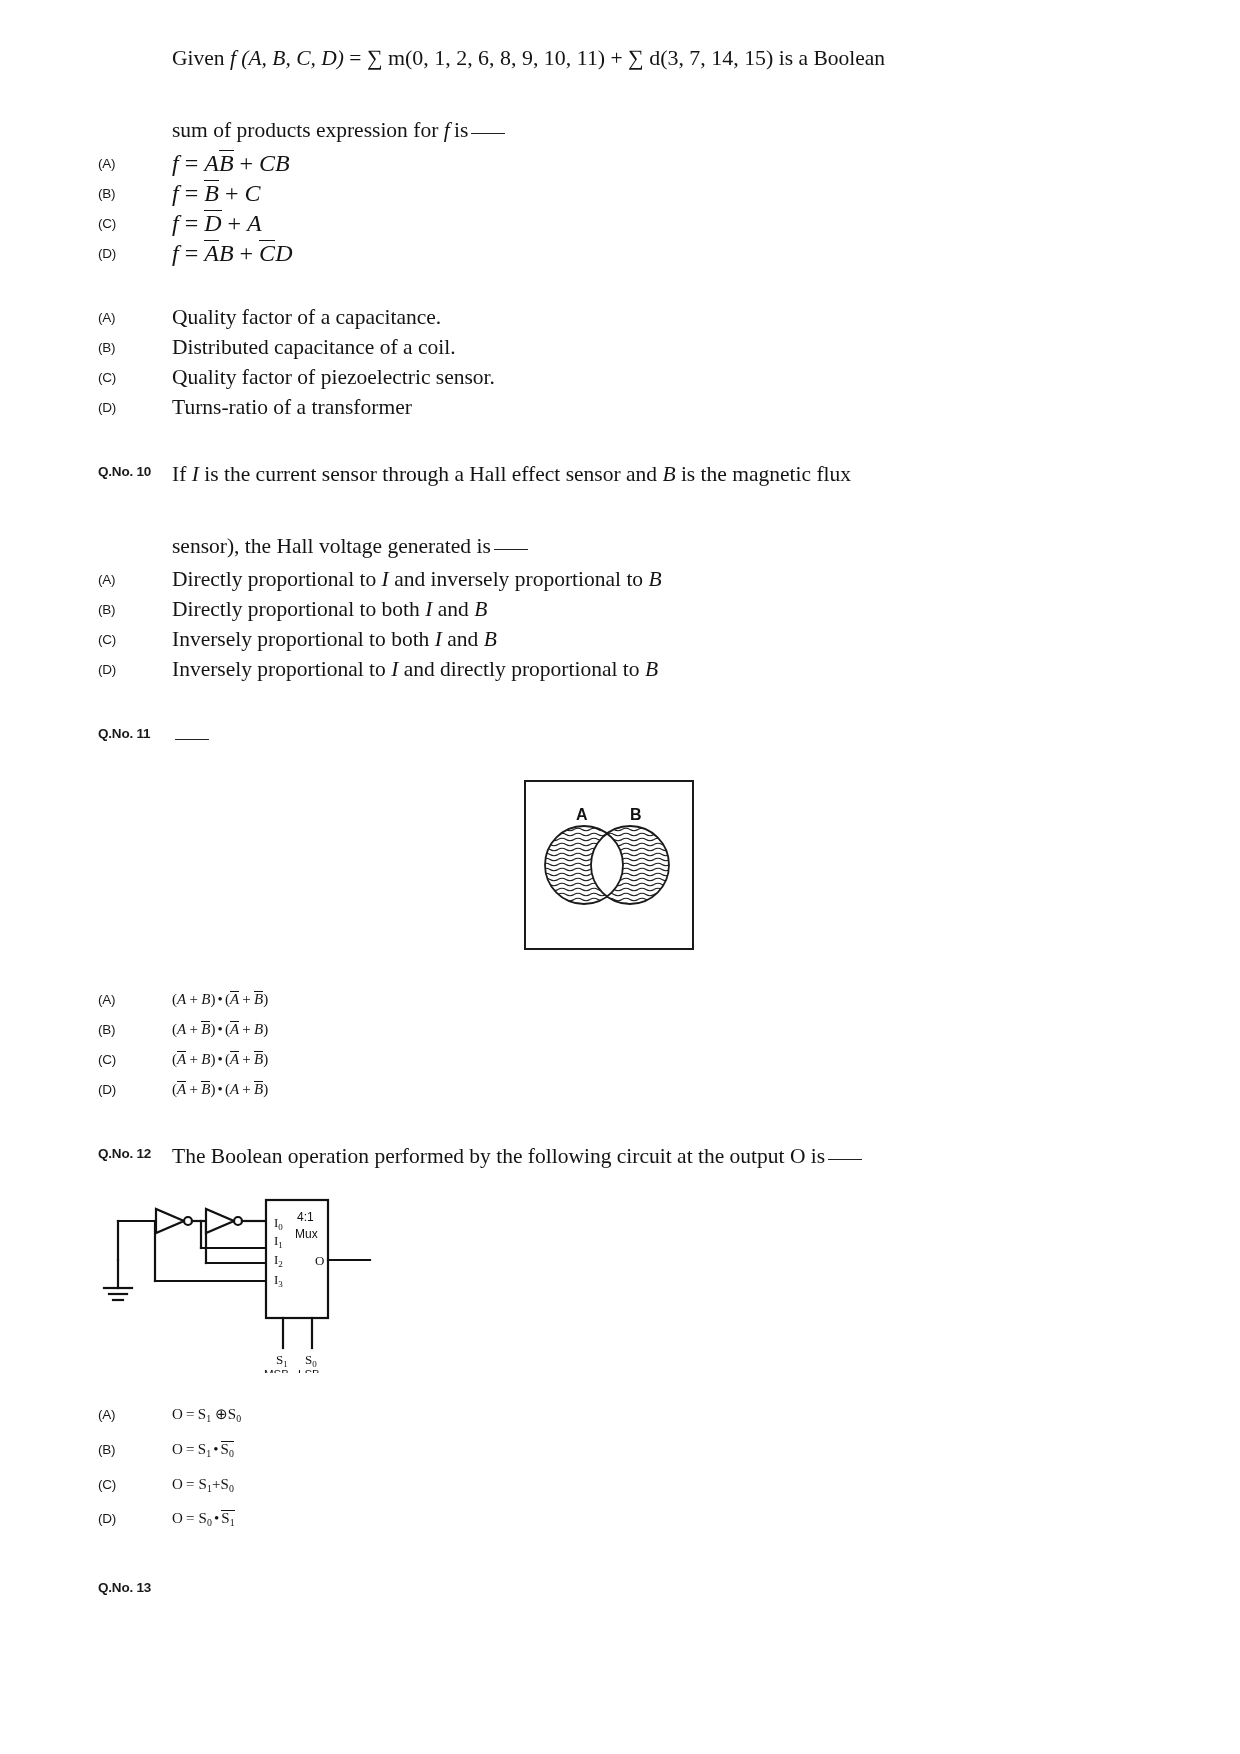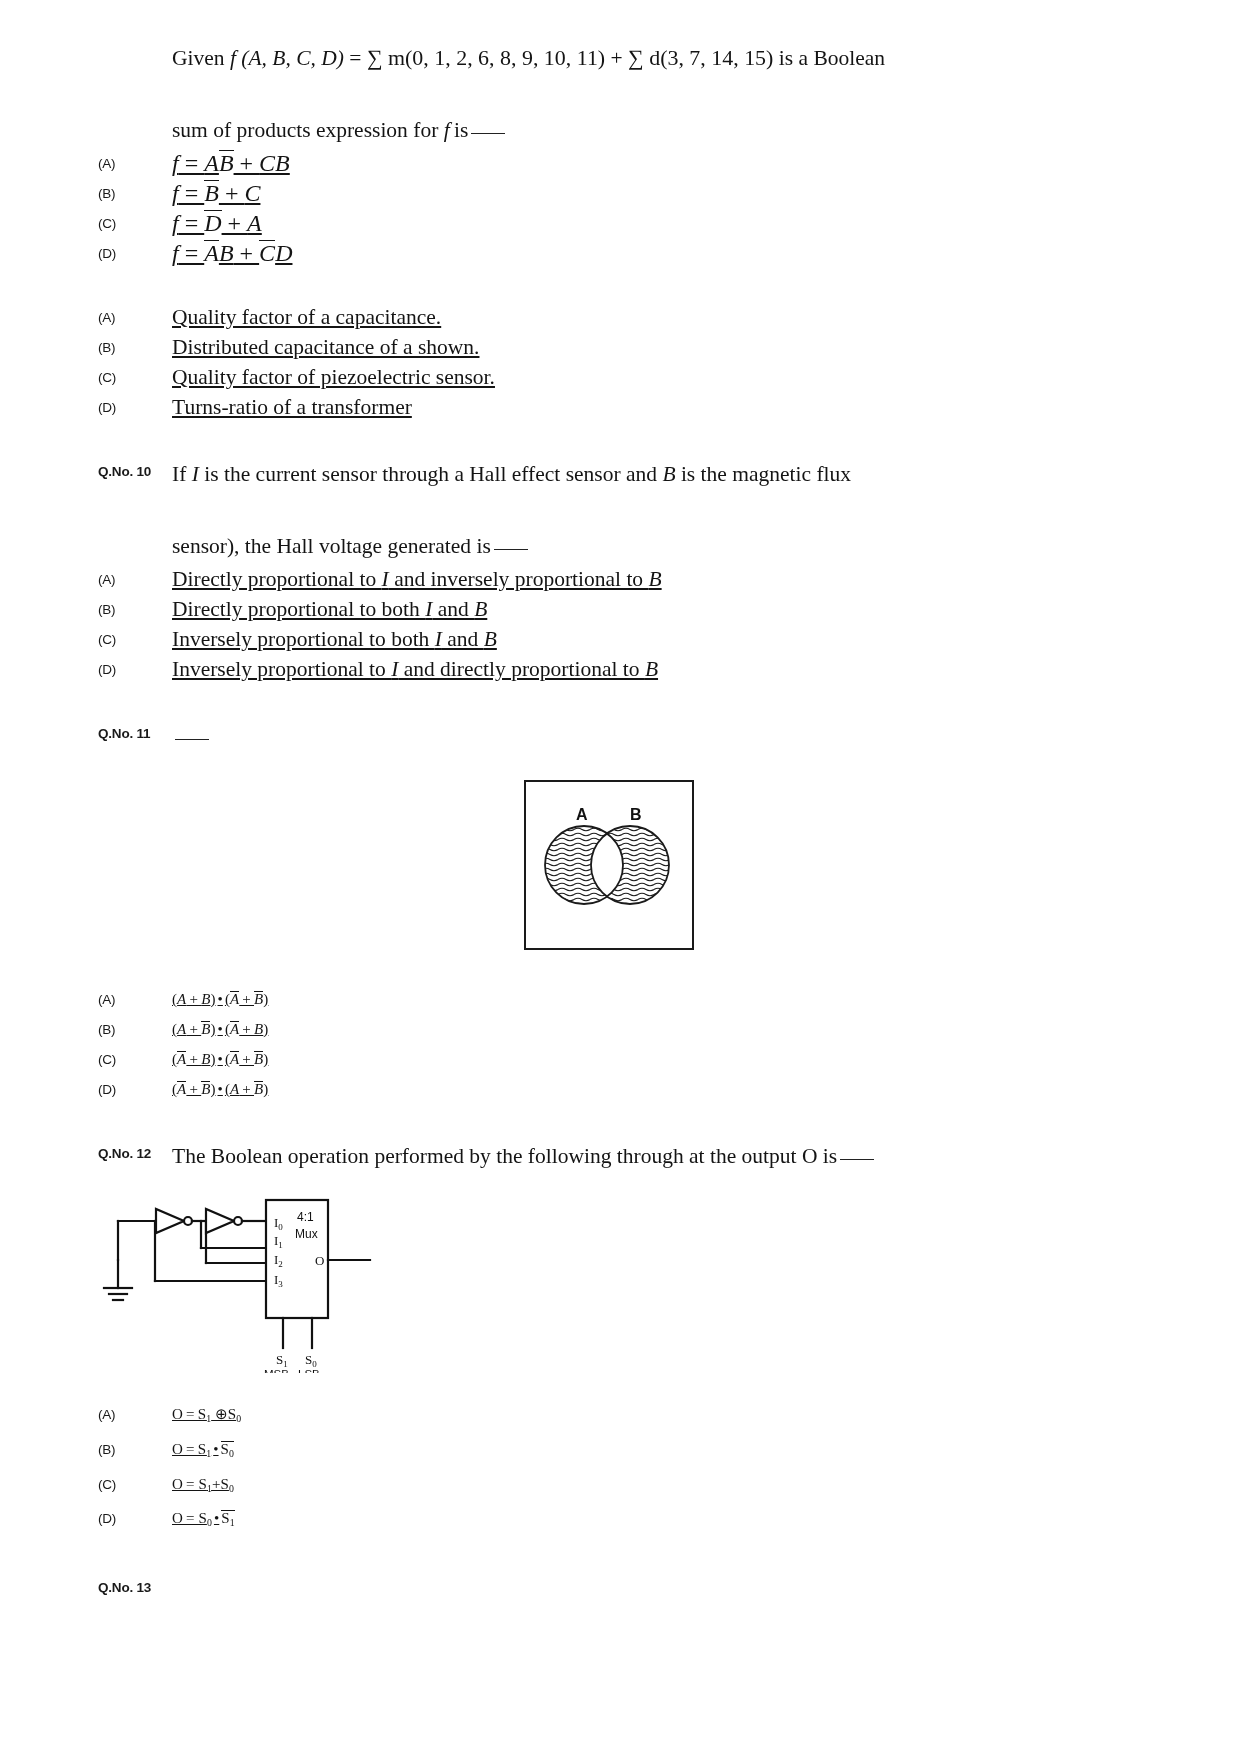--- a/index.html
+++ b/index.html
@@ -44,21 +44,20 @@
     font-size: 13.5px;
   }
   .body-col {
     flex: 1 1 auto;
     font-size: 21.5px;
     line-height: 36px;
     color: #141414;
   }
   .option-row .body-col {
     line-height: 30px;
-    text-decoration: underline;
   }
   .stem {
     text-align: left;
   }
   .gap-sm { height: 14px; }
   .gap-md { height: 26px; }
   .gap-lg { height: 34px; }
 
   
   .mi { font-style: italic; }
@@ -155,21 +154,21 @@
 
   <div class="gap-lg"></div>
 
 
   <div class="qrow option-row">
     <div class="label-col">(A)</div>
     <div class="body-col">Quality factor of a capacitance.</div>
   </div>
   <div class="qrow option-row">
     <div class="label-col">(B)</div>
-    <div class="body-col">Distributed capacitance of a shown.</div>
+    <div class="body-col">Distributed capacitance of a coil.</div>
   </div>
   <div class="qrow option-row">
     <div class="label-col">(C)</div>
     <div class="body-col">Quality factor of piezoelectric sensor.</div>
   </div>
   <div class="qrow option-row">
     <div class="label-col">(D)</div>
     <div class="body-col">Turns-ratio of a transformer</div>
   </div>
 
@@ -280,21 +279,21 @@
     <div class="body-col bool-opt">
       (<span class="ovl mi">A</span> + <span class="ovl mi">B</span>)<span class="op">•</span>(<span class="mi">A</span> + <span class="ovl mi">B</span>)
     </div>
   </div>
 
   <div class="gap-lg"></div>
 
   <div class="qrow">
     <div class="label-col qno">Q.No. 12</div>
     <div class="body-col stem">
-      <span>The Boolean operation performed by the following through at the output O is</span><span class="blank"></span>
+      <span>The Boolean operation performed by the following circuit at the output O is</span><span class="blank"></span>
     </div>
   </div>
 
   <div class="gap-sm"></div>
 
   <div class="mux-wrap">
     <svg width="300" height="185" viewBox="0 0 300 185">
       <g stroke="#111" stroke-width="2.2" fill="none" stroke-linecap="square">
 
         <line x1="20" y1="72" x2="20" y2="100"></line>

